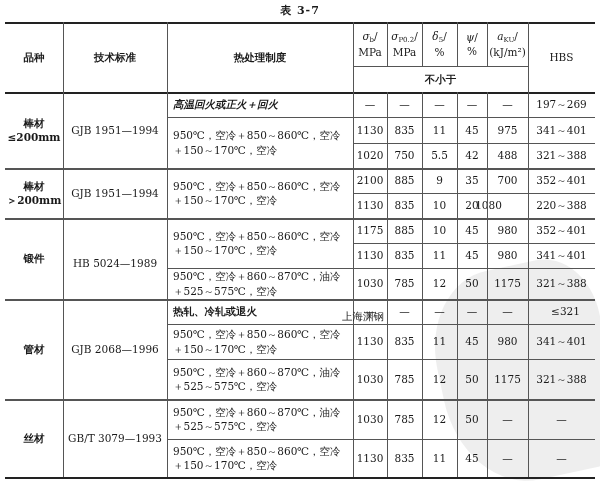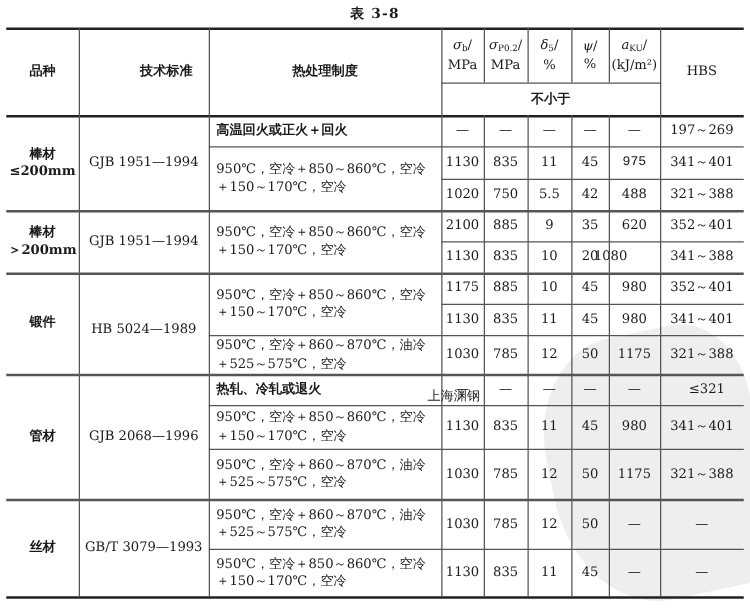--- a/index.html
+++ b/index.html
@@ -21,25 +21,25 @@
           transform:rotate(-12deg); }
   .overlay-text { position:absolute; left:342px; top:310px; font-size:10.5px;
                   font-family:"DejaVu Sans","Liberation Sans",sans-serif; color:#222;
                   background:rgba(255,255,255,0.0); }
 </style>
 </head>
 <body>
 
 <div class="seal"></div>
 
-<div class="title">表 3-8</div>
+<div class="title">表 3-7</div>
 
 <div id="table">
     <div class="cell bold" style="left: 5px; width: 58px; top: 22px; height: 70px;">品种</div>
-    <div class="cell bold" style="left: 81px; width: 104px; top: 22px; height: 70px;">技术标准</div>
+    <div class="cell bold" style="left: 63px; width: 104px; top: 22px; height: 70px;">技术标准</div>
     <div class="cell bold" style="left: 167px; width: 186px; top: 22px; height: 70px;">热处理制度</div>
     <div class="cell" style="left: 353px; width: 34px; top: 22px; height: 44px;">
       <div>
         <div><span class="it">σ</span><span class="sub">b</span>/</div>
         <div>MPa</div>
       </div>
     </div>
     <div class="cell" style="left: 387px; width: 35px; top: 22px; height: 44px;">
       <div>
         <div><span class="it">σ</span><span class="sub">P0.2</span>/</div>
@@ -76,31 +76,31 @@
     <div class="vl" style="left: 387px; top: 22px; height: 44px;"></div>
     <div class="vl" style="left: 422px; top: 22px; height: 44px;"></div>
     <div class="vl" style="left: 457px; top: 22px; height: 44px;"></div>
     <div class="vl" style="left: 487px; top: 22px; height: 44px;"></div>
     <div class="cell" style="left: 353px; width: 34px; top: 92px; height: 25px;">—</div>
     <div class="cell" style="left: 387px; width: 35px; top: 92px; height: 25px;">—</div>
     <div class="cell" style="left: 422px; width: 35px; top: 92px; height: 25px;">—</div>
     <div class="cell" style="left: 457px; width: 30px; top: 92px; height: 25px;">—</div>
     <div class="cell" style="left: 487px; width: 41px; top: 92px; height: 25px;">—</div>
     <div class="cell" style="left: 528px; width: 67px; top: 92px; height: 25px;">197～269</div>
-    <div class="cell left" style="left: 167px; width: 186px; top: 92px; height: 25px;">
+    <div class="cell left" style="left: 167px; width: 186px; top: 92px; height: 25px; font-style: italic;">
       <div>
         <div style="font-weight: bold;">高温回火或正火＋回火</div>
       </div>
     </div>
     <div class="hl" style="left: 167px; top: 117px; width: 428px; height: 1px;"></div>
     <div class="cell" style="left: 353px; width: 34px; top: 117px; height: 26px;">1130</div>
     <div class="cell" style="left: 387px; width: 35px; top: 117px; height: 26px;">835</div>
     <div class="cell" style="left: 422px; width: 35px; top: 117px; height: 26px;">11</div>
     <div class="cell" style="left: 457px; width: 30px; top: 117px; height: 26px;">45</div>
-    <div class="cell" style="left: 487px; width: 41px; top: 117px; height: 26px; font-family: Liberation Mono, monospace;">975</div>
+    <div class="cell" style="left: 487px; width: 41px; top: 117px; height: 26px;">975</div>
     <div class="cell" style="left: 528px; width: 67px; top: 117px; height: 26px;">341～401</div>
     <div class="hl" style="left: 353px; top: 143px; width: 242px; height: 1px;"></div>
     <div class="cell" style="left: 353px; width: 34px; top: 143px; height: 25px;">1020</div>
     <div class="cell" style="left: 387px; width: 35px; top: 143px; height: 25px;">750</div>
     <div class="cell" style="left: 422px; width: 35px; top: 143px; height: 25px;">5.5</div>
     <div class="cell" style="left: 457px; width: 30px; top: 143px; height: 25px;">42</div>
     <div class="cell" style="left: 487px; width: 41px; top: 143px; height: 25px;">488</div>
     <div class="cell" style="left: 528px; width: 67px; top: 143px; height: 25px;">321～388</div>
     <div class="cell left" style="left: 167px; width: 186px; top: 117px; height: 51px;">
       <div>
@@ -121,29 +121,29 @@
     <div class="vl" style="left: 387px; top: 92px; height: 76px;"></div>
     <div class="vl" style="left: 422px; top: 92px; height: 76px;"></div>
     <div class="vl" style="left: 457px; top: 92px; height: 76px;"></div>
     <div class="vl" style="left: 487px; top: 92px; height: 76px;"></div>
     <div class="vl" style="left: 528px; top: 92px; height: 76px;"></div>
     <div class="hl" style="left: 5px; top: 168px; width: 590px; height: 1.5px;"></div>
     <div class="cell" style="left: 353px; width: 34px; top: 168px; height: 25px;">2100</div>
     <div class="cell" style="left: 387px; width: 35px; top: 168px; height: 25px;">885</div>
     <div class="cell" style="left: 422px; width: 35px; top: 168px; height: 25px;">9</div>
     <div class="cell" style="left: 457px; width: 30px; top: 168px; height: 25px;">35</div>
-    <div class="cell" style="left: 487px; width: 41px; top: 168px; height: 25px;">620</div>
+    <div class="cell" style="left: 487px; width: 41px; top: 168px; height: 25px;">700</div>
     <div class="cell" style="left: 528px; width: 67px; top: 168px; height: 25px;">352～401</div>
     <div class="hl" style="left: 353px; top: 193px; width: 242px; height: 1px;"></div>
     <div class="cell" style="left: 353px; width: 34px; top: 193px; height: 25px;">1130</div>
     <div class="cell" style="left: 387px; width: 35px; top: 193px; height: 25px;">835</div>
     <div class="cell" style="left: 422px; width: 35px; top: 193px; height: 25px;">10</div>
     <div class="cell" style="left: 457px; width: 30px; top: 193px; height: 25px;">20</div>
     <div class="cell" style="left: 468px; width: 41px; top: 193px; height: 25px;">1080</div>
-    <div class="cell" style="left: 528px; width: 67px; top: 193px; height: 25px;">341～388</div>
+    <div class="cell" style="left: 528px; width: 67px; top: 193px; height: 25px;">220～388</div>
     <div class="cell left" style="left: 167px; width: 186px; top: 168px; height: 50px;">
       <div>
         <div>950℃，空冷＋850～860℃，空冷</div>
         <div>＋150～170℃，空冷</div>
       </div>
     </div>
     <div class="cell bold" style="left: 5px; width: 58px; top: 168px; height: 50px;">
       <div>
         <div>棒材</div>
         <div>＞200mm</div>

